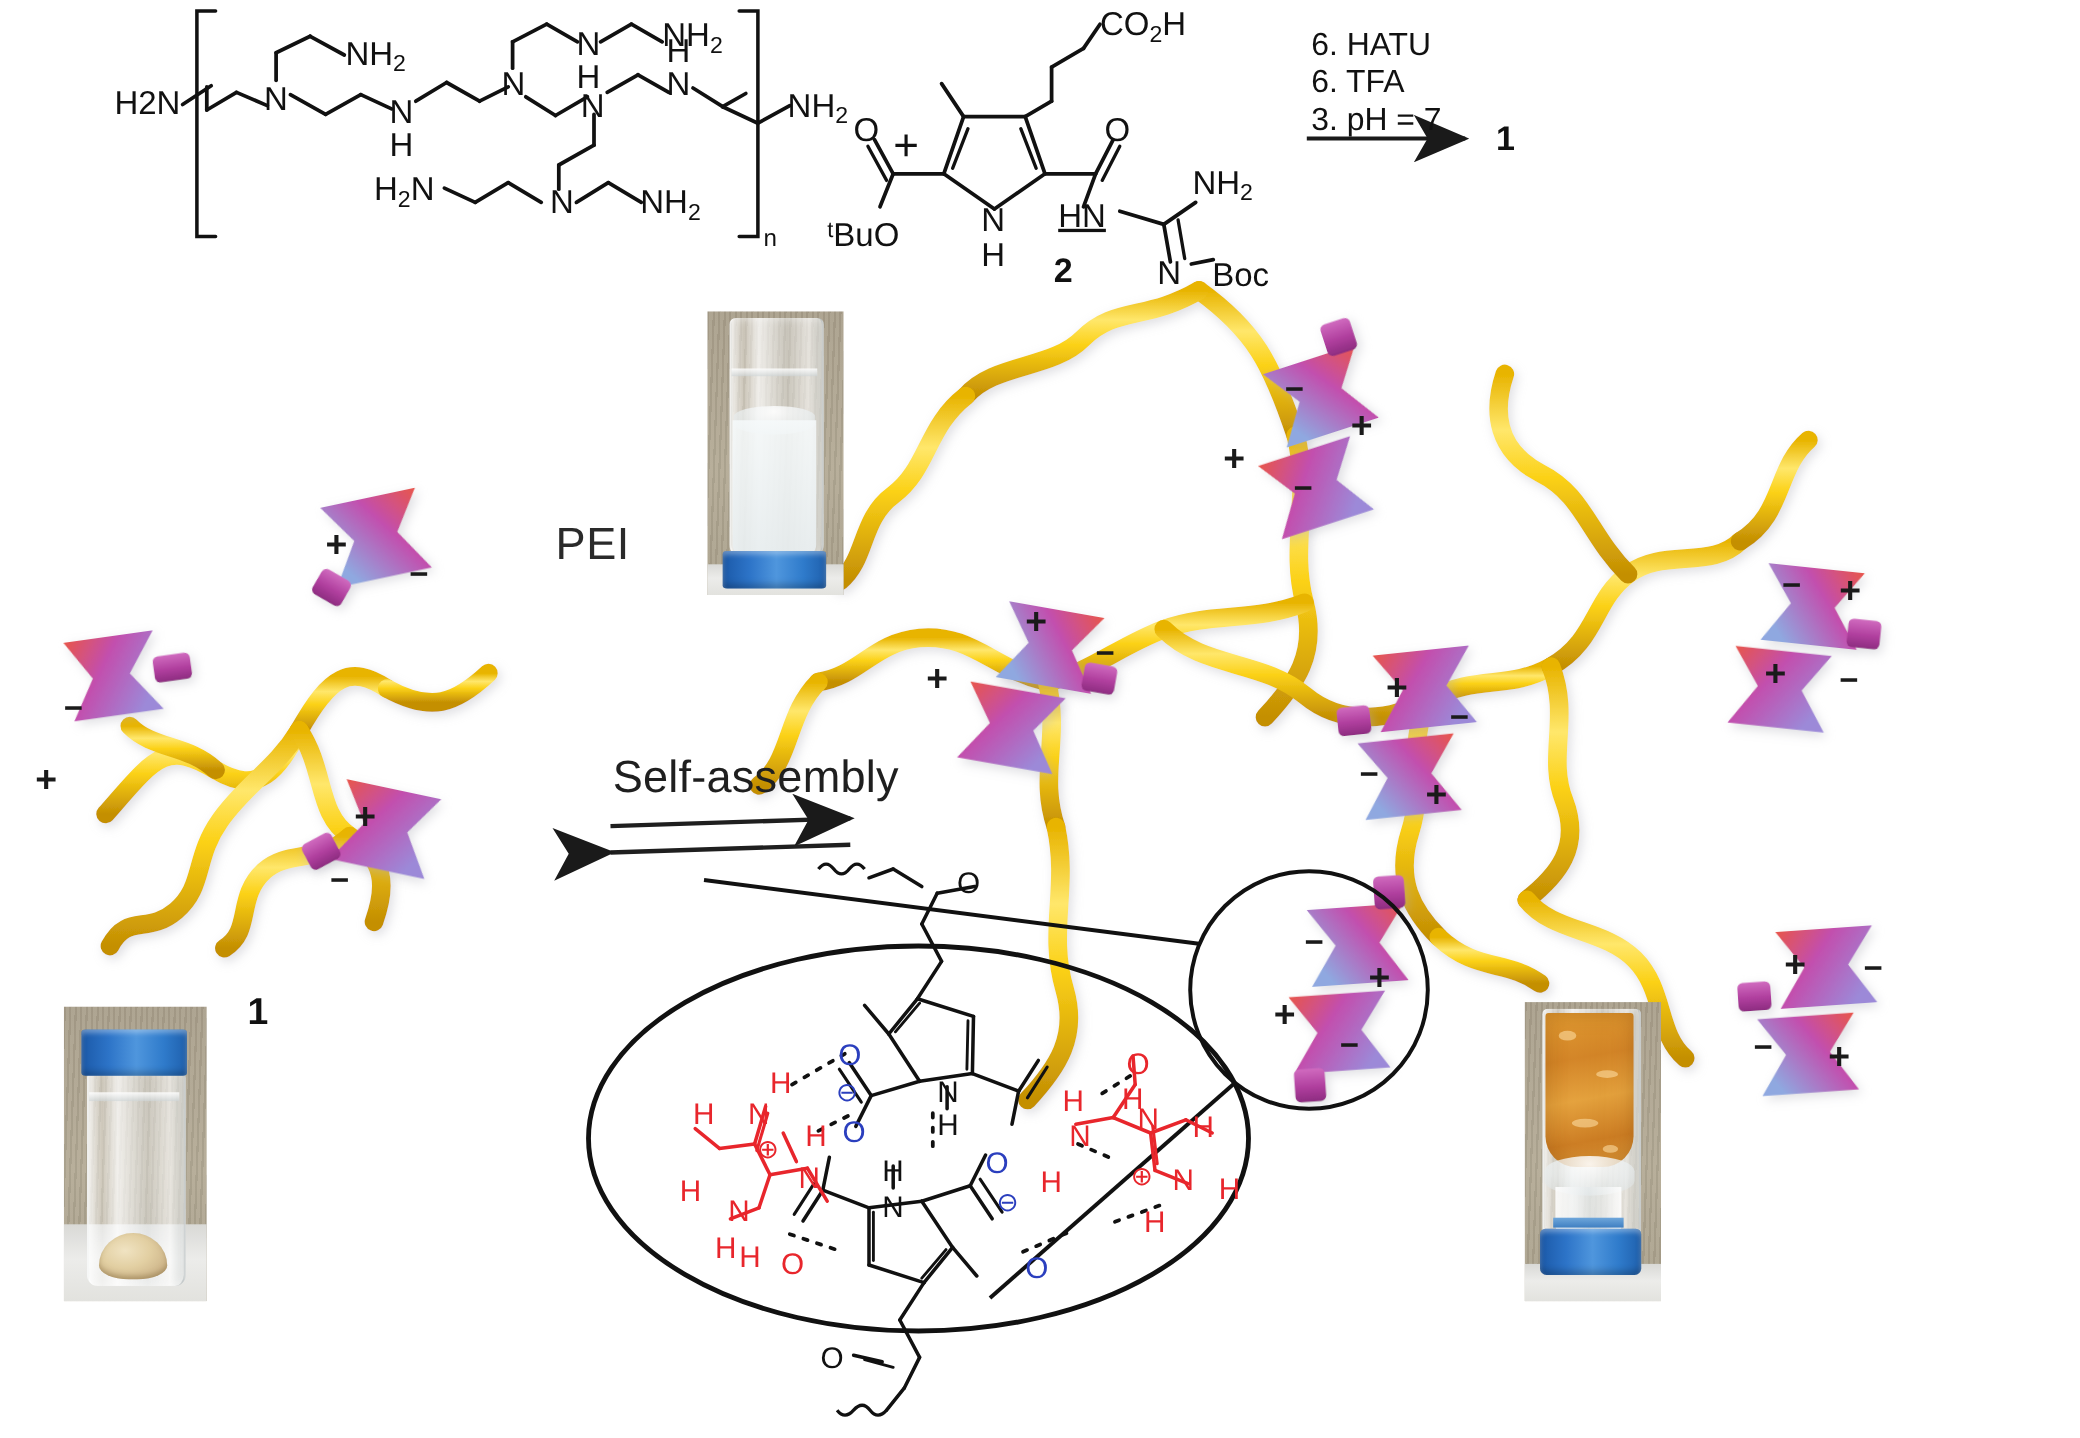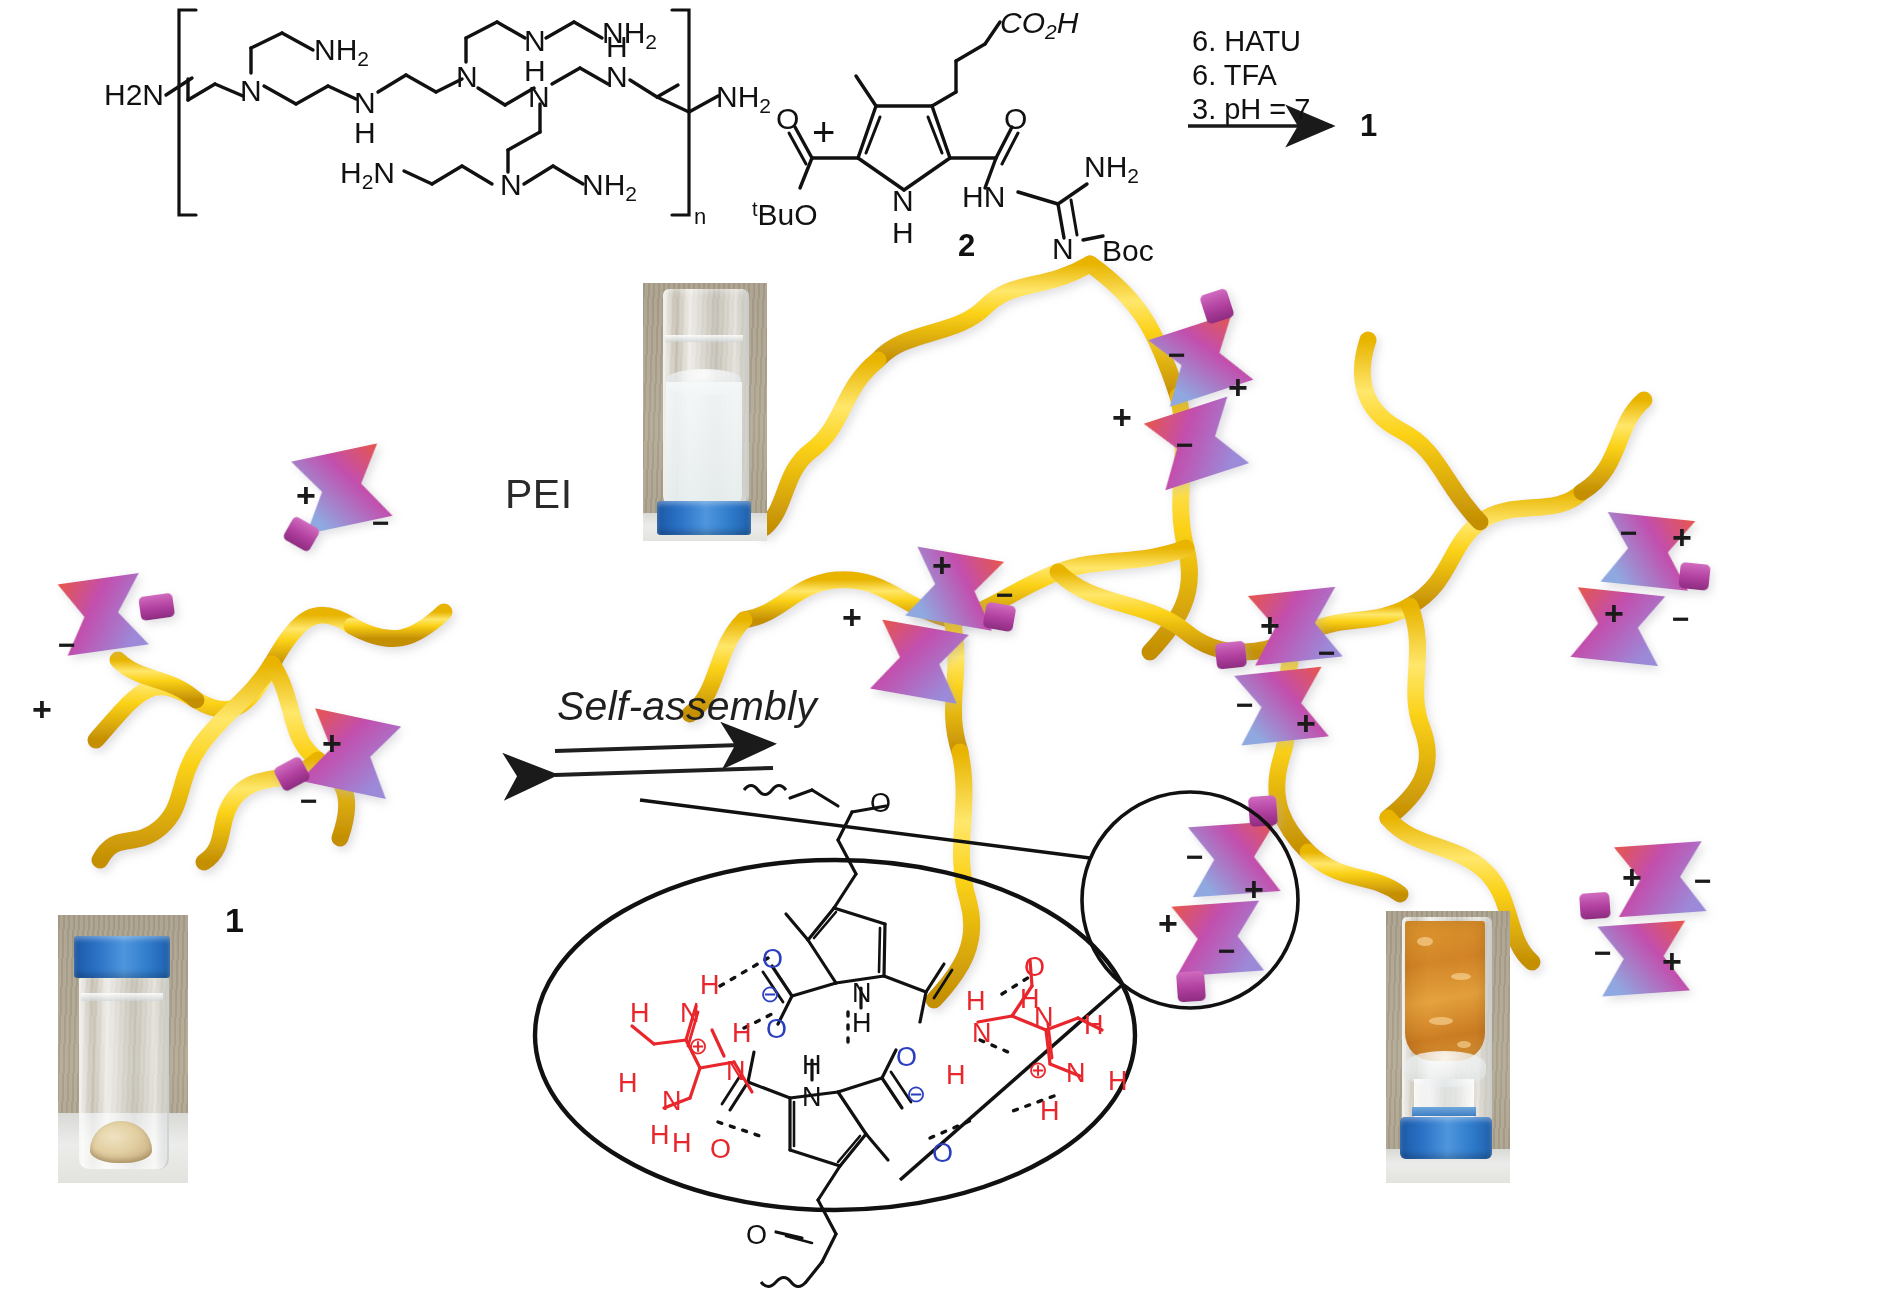--- a/index.html
+++ b/index.html
@@ -454,39 +454,39 @@
 <div class="lbl chem" style="left:606px;top:62px;">N</div>
 <div class="lbl chem" style="left:606px;top:32px;">H</div>
 <div class="lbl chem" style="left:716px;top:82px;">NH<span class="sub">2</span></div>
 <div class="lbl chem" style="left:500px;top:170px;">N</div>
 <div class="lbl chem" style="left:340px;top:158px;">H<span class="sub">2</span>N</div>
 <div class="lbl chem" style="left:582px;top:170px;">NH<span class="sub">2</span></div>
 <div class="lbl chem small-n" style="left:694px;top:206px;">n</div>
 
 <div class="lbl chem" style="left:812px;top:112px;font-size:40px;">+</div>
 
-<div class="lbl chem" style="left:1000px;top:8px;font-style:italic;">CO<span class="sub">2</span>H</div>
+<div class="lbl chem" style="left:1000px;top:8px;">CO<span class="sub">2</span>H</div>
 <div class="lbl chem" style="left:776px;top:104px;">O</div>
 <div class="lbl chem" style="left:752px;top:182px;margin-top:17px;"><span class="sup">t</span>BuO</div>
 <div class="lbl chem" style="left:892px;top:186px;">N</div>
 <div class="lbl chem" style="left:892px;top:218px;">H</div>
 <div class="lbl chem" style="left:1004px;top:104px;">O</div>
-<div class="lbl chem" style="left:962px;top:182px;">HN</div>
+<div class="lbl chem" style="left:962px;top:182px;text-decoration:underline;">HN</div>
 <div class="lbl chem" style="left:1084px;top:152px;">NH<span class="sub">2</span></div>
 <div class="lbl chem" style="left:1052px;top:234px;">N</div>
 <div class="lbl chem" style="left:1102px;top:236px;">Boc</div>
 <div class="lbl cmpd" style="left:958px;top:230px;">2</div>
 
 <div class="lbl cond" style="left:1192px;top:22px;">6. HATU</div>
 <div class="lbl cond" style="left:1192px;top:56px;">6. TFA</div>
 <div class="lbl cond" style="left:1192px;top:90px;">3. pH = 7</div>
 <div class="lbl cmpd" style="left:1360px;top:110px;">1</div>
 
 <div class="lbl pei-label" style="left:505px;top:474px;">PEI</div>
-<div class="lbl sa-label" style="left:557px;top:686px;font-style:italic;">Self-assembly</div>
+<div class="lbl sa-label" style="left:557px;top:686px;">Self-assembly</div>
 <div class="lbl cmpd" style="left:225px;top:903px;font-size:34px;">1</div>
 
 <div class="lbl" style="left:58px;top:630px;font-size:30px;font-weight:bold;">−</div>
 <div class="lbl" style="left:32px;top:692px;font-size:34px;font-weight:bold;">+</div>
 <div class="lbl" style="left:296px;top:478px;font-size:34px;font-weight:bold;">+</div>
 <div class="lbl" style="left:372px;top:508px;font-size:30px;font-weight:bold;">−</div>
 <div class="lbl" style="left:322px;top:726px;font-size:34px;font-weight:bold;">+</div>
 <div class="lbl" style="left:300px;top:786px;font-size:30px;font-weight:bold;">−</div>
 
 <div class="lbl" style="left:1168px;top:340px;font-size:30px;font-weight:bold;">−</div>

